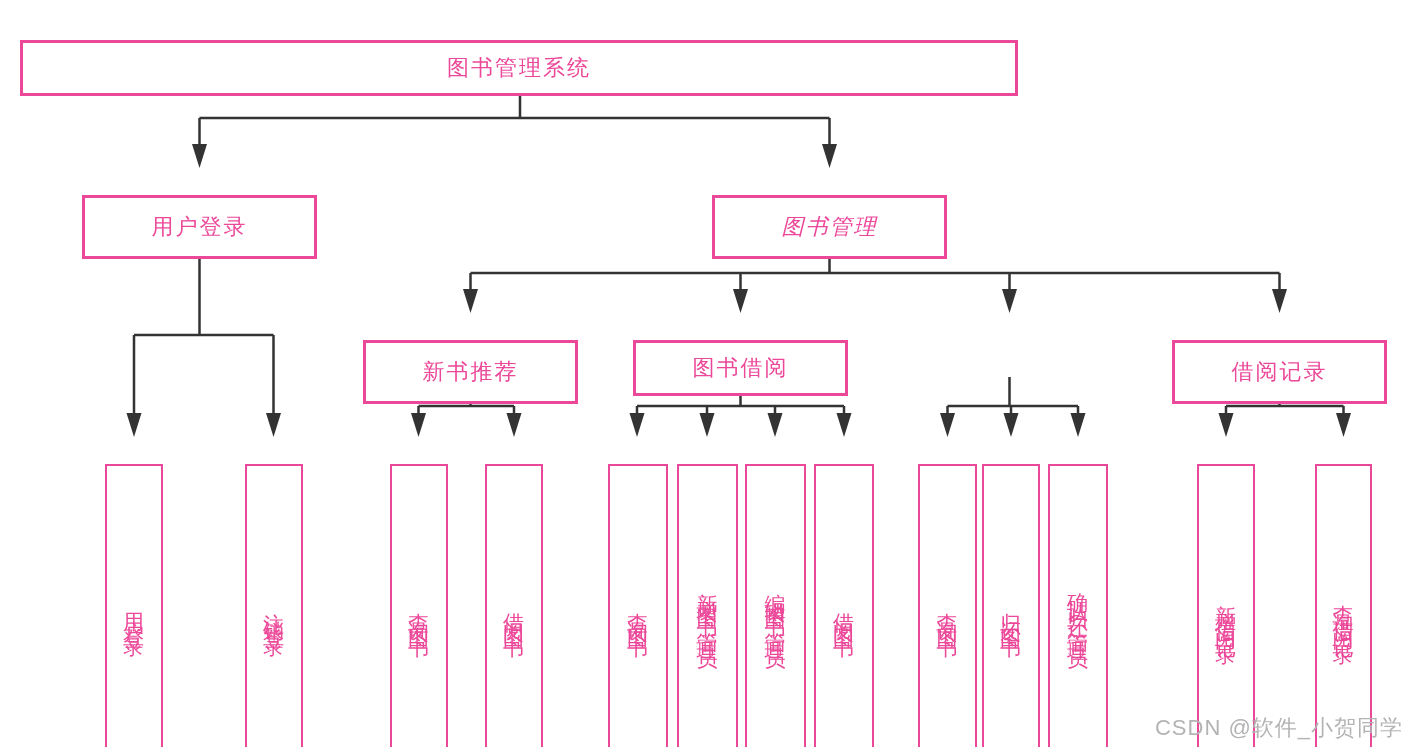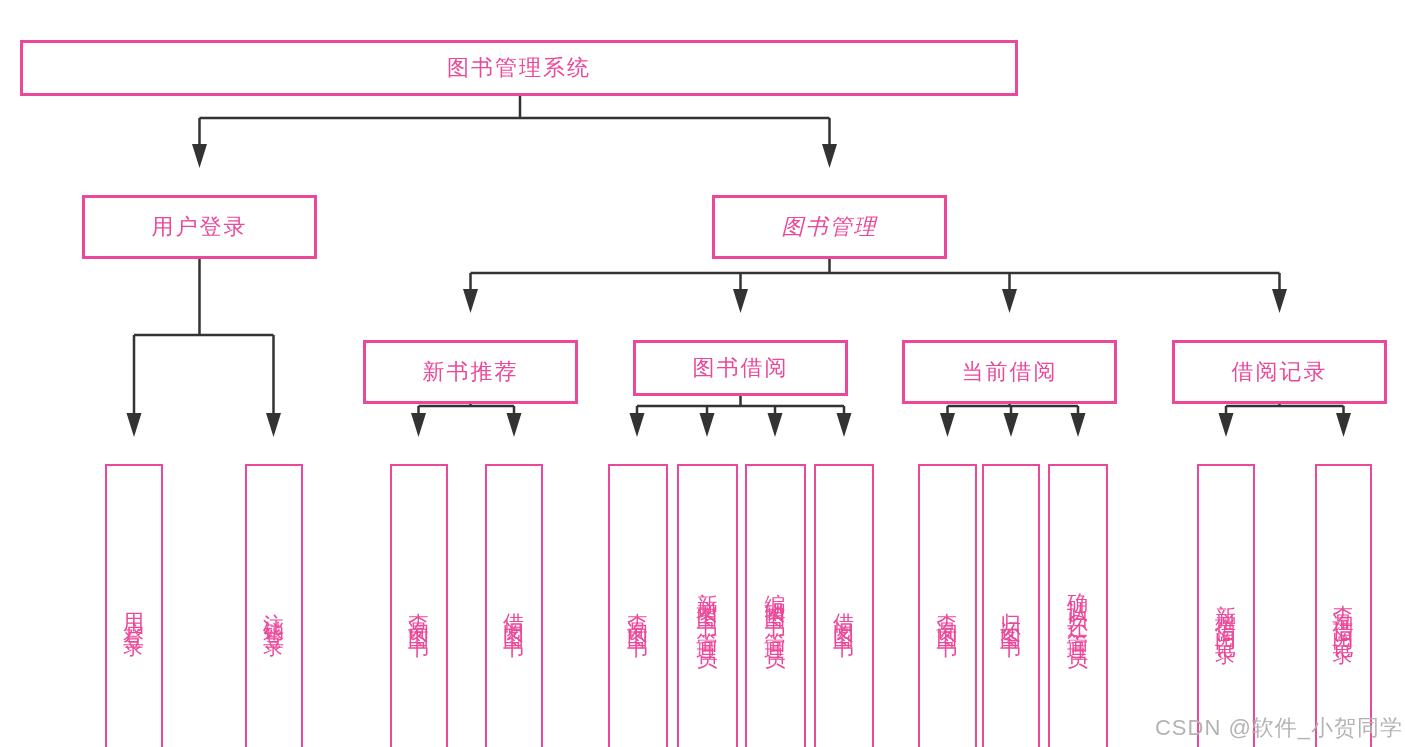--- a/index.html
+++ b/index.html
@@ -98,21 +98,20 @@
     </g>
   </svg>
 
   <div class="box" style="left:20px;top:13px;width:998px;height:56px;">图书管理系统</div>
 
   <div class="box" style="left:82px;top:168px;width:235px;height:64px;">用户登录</div>
   <div class="box" style="left:712px;top:168px;width:235px;height:64px;font-style:italic;">图书管理</div>
 
   <div class="box" style="left:363px;top:313px;width:215px;height:64px;">新书推荐</div>
   <div class="box" style="left:633px;top:313px;width:215px;height:56px;">图书借阅</div>
-  <div class="box" style="left:902px;top:313px;width:215px;height:64px;">当前借阅</div>
   <div class="box" style="left:1172px;top:313px;width:215px;height:64px;">借阅记录</div>
 
   <div class="box leaf" style="left:105px;top:437px;width:58px;height:296px;">用户登录</div>
   <div class="box leaf" style="left:245px;top:437px;width:58px;height:296px;">注销登录</div>
 
   <div class="box leaf" style="left:390px;top:437px;width:58px;height:296px;">查询图书</div>
   <div class="box leaf" style="left:485px;top:437px;width:58px;height:296px;">借阅图书</div>
 
   <div class="box leaf" style="left:608px;top:437px;width:60px;height:296px;">查询图书</div>
   <div class="box leaf" style="left:677px;top:437px;width:61px;height:296px;">新增图书（管理员）</div>

